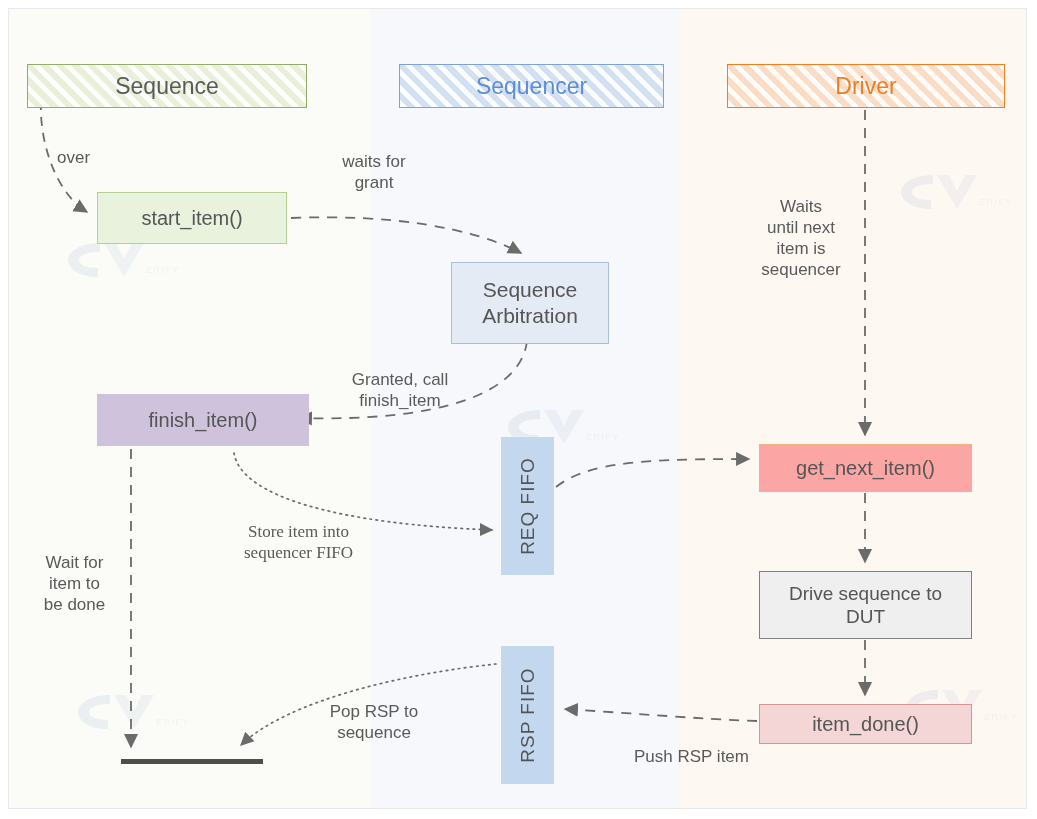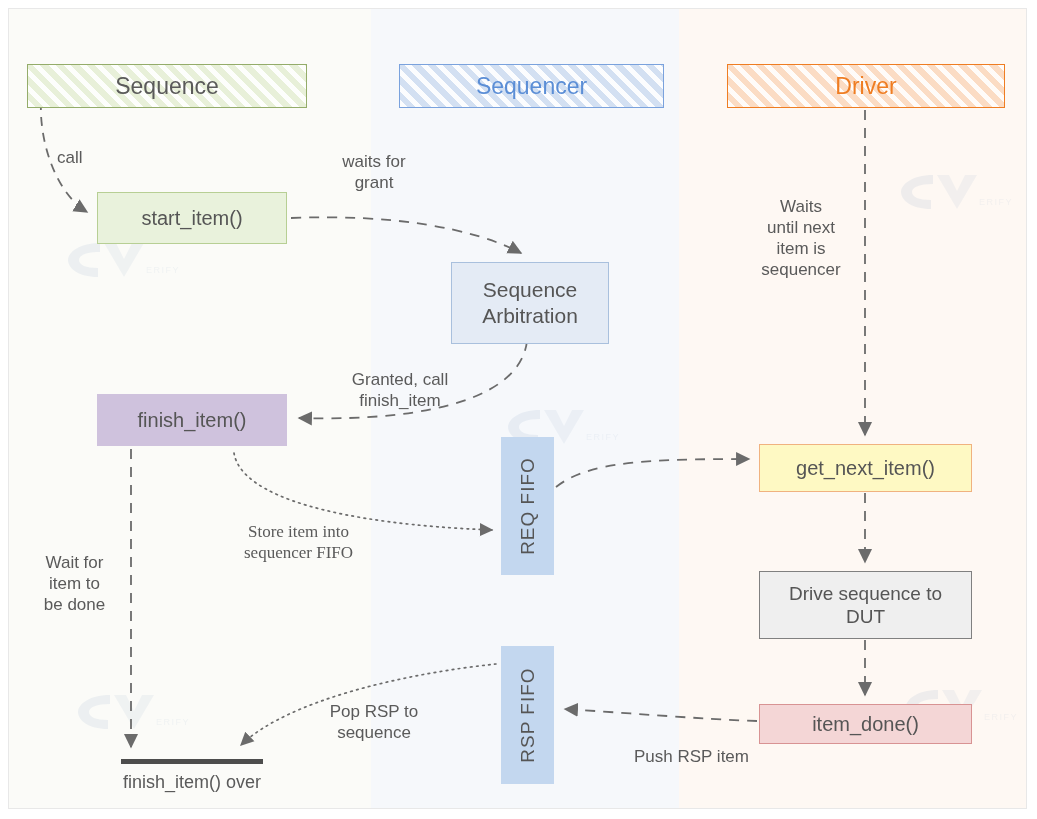--- a/index.html
+++ b/index.html
@@ -95,26 +95,26 @@
   #box-start-item {
     left: 88px; top: 183px; width: 190px; height: 52px;
     background: #e9f2dc; border: 1px solid #b7cf94;
   }
   #box-seq-arb {
     left: 442px; top: 253px; width: 158px; height: 82px;
     background: #e4ebf5; border: 1px solid #a9c0dd;
     font-size: 21px;
   }
   #box-finish-item {
-    left: 88px; top: 385px; width: 190px; height: 52px;
+    left: 88px; top: 385px; width: 212px; height: 52px;
     background: #cfc2dd; border: none;
   }
   #box-get-next-item {
     left: 750px; top: 435px; width: 213px; height: 48px;
-    background: #fef9c3; border: 1px solid #f0b27f;
+    background: #fca5a5; border: 1px solid #f0b27f;
   }
   #box-drive-signals {
     left: 750px; top: 562px; width: 213px; height: 68px;
     background: #efefef; border: 1px solid #808080;
     font-size: 19px;
   }
   #box-item-done {
     left: 750px; top: 695px; width: 213px; height: 40px;
     background: #f4d6d6; border: 1px solid #d89393;
   }
@@ -263,23 +263,22 @@
     <div class="box" id="box-item-done">item_done()</div>
 
     <div class="fifo" id="fifo-req">
       <span>REQ  FIFO</span>
     </div>
     <div class="fifo" id="fifo-rsp">
       <span>RSP  FIFO</span>
     </div>
 
     <div id="join-bar"></div>
-    <div class="lbl" style="left:88px; top:762px; width:190px; font-size:18px;">finish_item() over</div>
-
-    <div class="lbl" style="left:48px; top:138px; width:70px; text-align:left;">call</div>
+
+    <div class="lbl" style="left:48px; top:138px; width:70px; text-align:left;">over</div>
 
     <div class="lbl" style="left:310px; top:142px; width:110px;">waits for
 grant</div>
 
     <div class="lbl" style="left:316px; top:360px; width:150px;">Granted, call
 finish_item</div>
 
     <div class="lbl" style="left:202px; top:512px; width:175px;font-family:Liberation Serif, serif;">Store item into
 sequencer FIFO</div>
 

